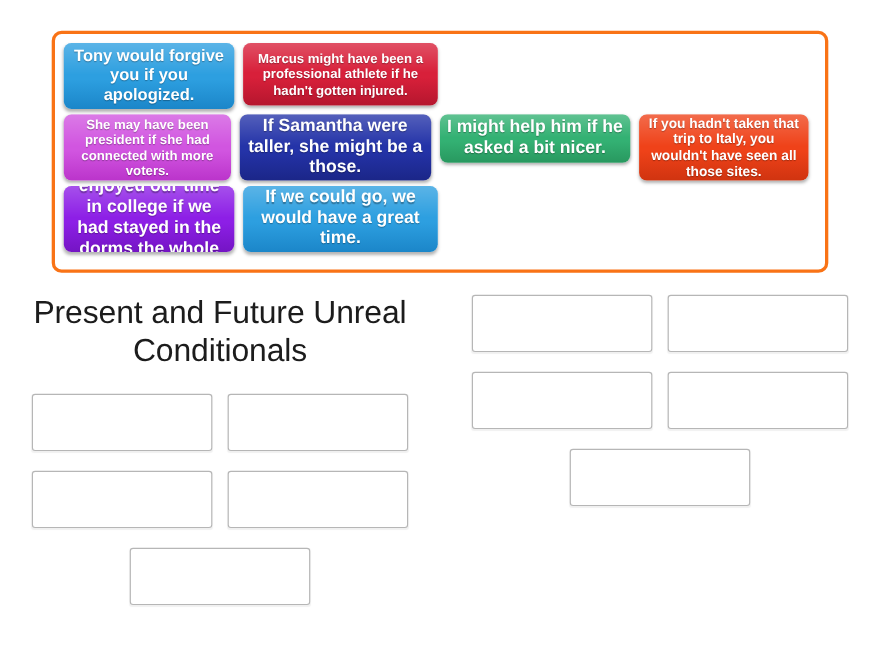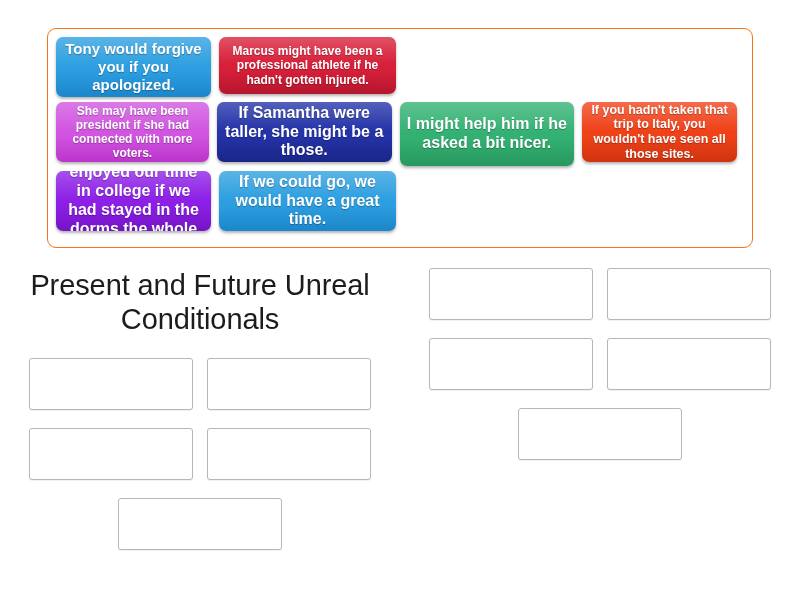--- a/index.html
+++ b/index.html
@@ -22,21 +22,21 @@
   }
 
   
   #tile-tray {
     position: absolute;
     left: 47px;
     top: 28px;
     width: 706px;
     height: 220px;
     background: #ffffff;
-    border: 1px solid #f97316;
+    border: 3px solid #f97316;
     border-radius: 9px;
     padding: 8px 7px 8px 8px;
   }
 
   .tile-row {
     display: flex;
     align-items: flex-start;
     margin-bottom: 5px;
   }
 
@@ -134,21 +134,21 @@
           <span>Marcus might have been a professional athlete if he hadn't gotten injured.</span>
         </div>
       </div>
     <div class="tile-row">
         <div class="tile" style="width: 155px; height: 60px; font-size: 12px; background: linear-gradient(rgb(209, 85, 224) 0%, rgb(209, 85, 224) 55%, rgb(187, 52, 203) 100%);">
           <span>She may have been president if she had connected with more voters.</span>
         </div>
         <div class="tile" style="width: 177px; height: 60px; font-size: 16px; background: linear-gradient(rgb(36, 51, 168) 0%, rgb(36, 51, 168) 55%, rgb(27, 38, 136) 100%);">
           <span>If Samantha were taller, she might be a those.</span>
         </div>
-        <div class="tile" style="width: 177px; height: 64px; font-size: 16px; background: linear-gradient(rgb(51, 177, 115) 0%, rgb(51, 177, 115) 55%, rgb(40, 152, 95) 100%);">
+        <div class="tile" style="width: 177px; height: 44px; font-size: 16px; background: linear-gradient(rgb(51, 177, 115) 0%, rgb(51, 177, 115) 55%, rgb(40, 152, 95) 100%);">
           <span>I might help him if he asked a bit nicer.</span>
         </div>
         <div class="tile" style="width: 157px; height: 60px; font-size: 12.5px; background: linear-gradient(rgb(239, 66, 25) 0%, rgb(239, 66, 25) 55%, rgb(208, 52, 16) 100%);">
           <span>If you hadn't taken that trip to Italy, you wouldn't have seen all those sites.</span>
         </div>
       </div>
     <div class="tile-row">
         <div class="tile" style="width: 155px; height: 60px; font-size: 16px; background: linear-gradient(rgb(141, 31, 230) 0%, rgb(141, 31, 230) 55%, rgb(116, 20, 196) 100%);">
           <span>We wouldn't have enjoyed our time in college if we had stayed in the dorms the whole time.</span>
         </div>

